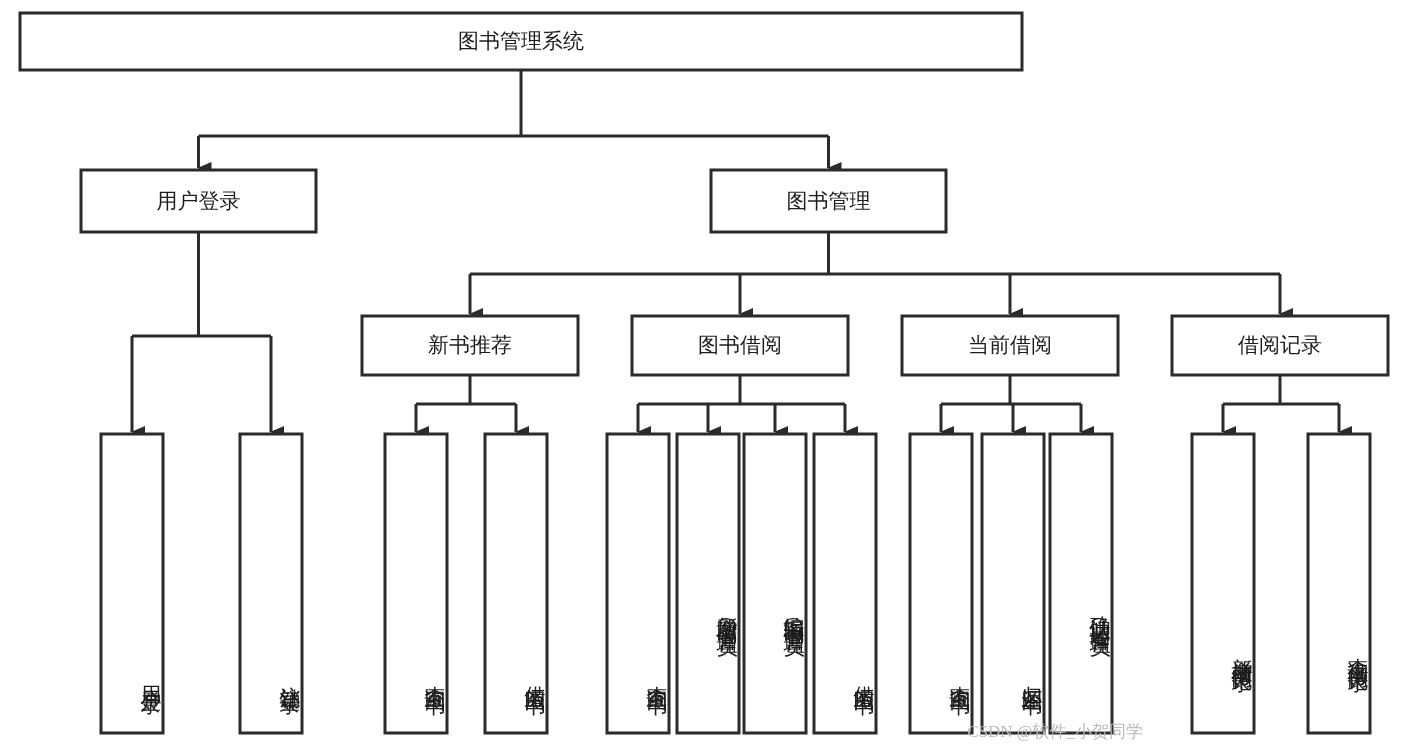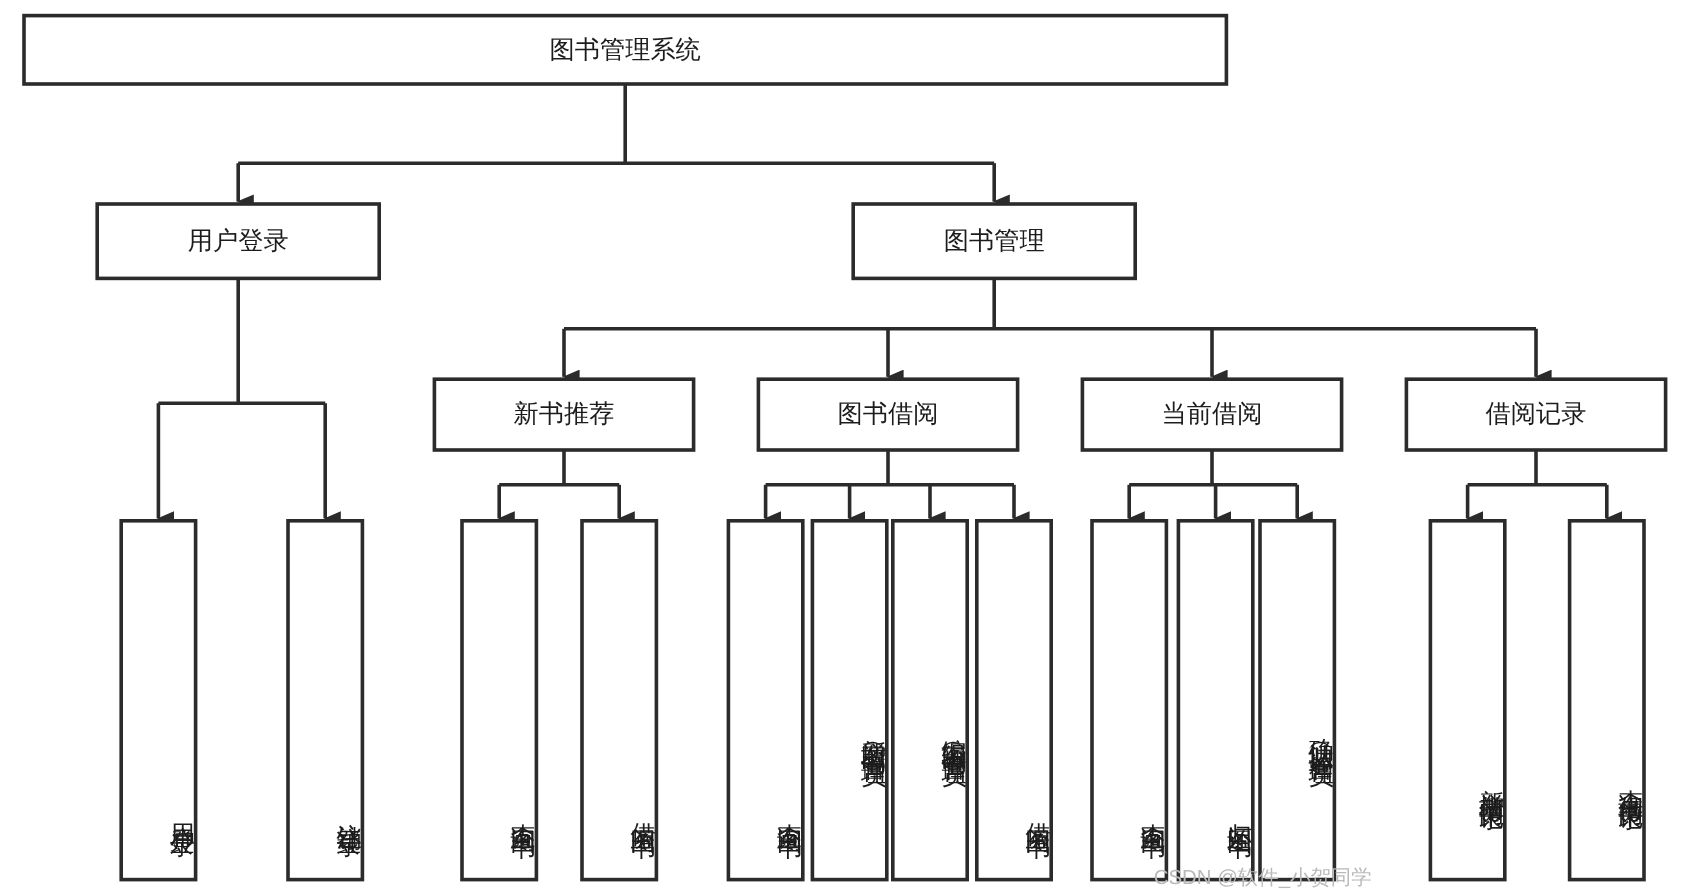--- a/index.html
+++ b/index.html
@@ -33,21 +33,21 @@
     letter-spacing:3px;
     white-space:nowrap;
     pointer-events:none;
   }
   .watermark{
     position:absolute;
     right:10px;
     bottom:4px;
     font-size:17px;
     color:#b9b9b9;
-    font-family:Liberation Sans, sans-serif;
+    font-family:Liberation Serif, serif;
     white-space:nowrap;
   }
 </style>
 </head>
 <body>
 
 <div id="diagram-root">
 
   <svg class="diagram" viewBox="0 0 1405 747">
     <defs>

